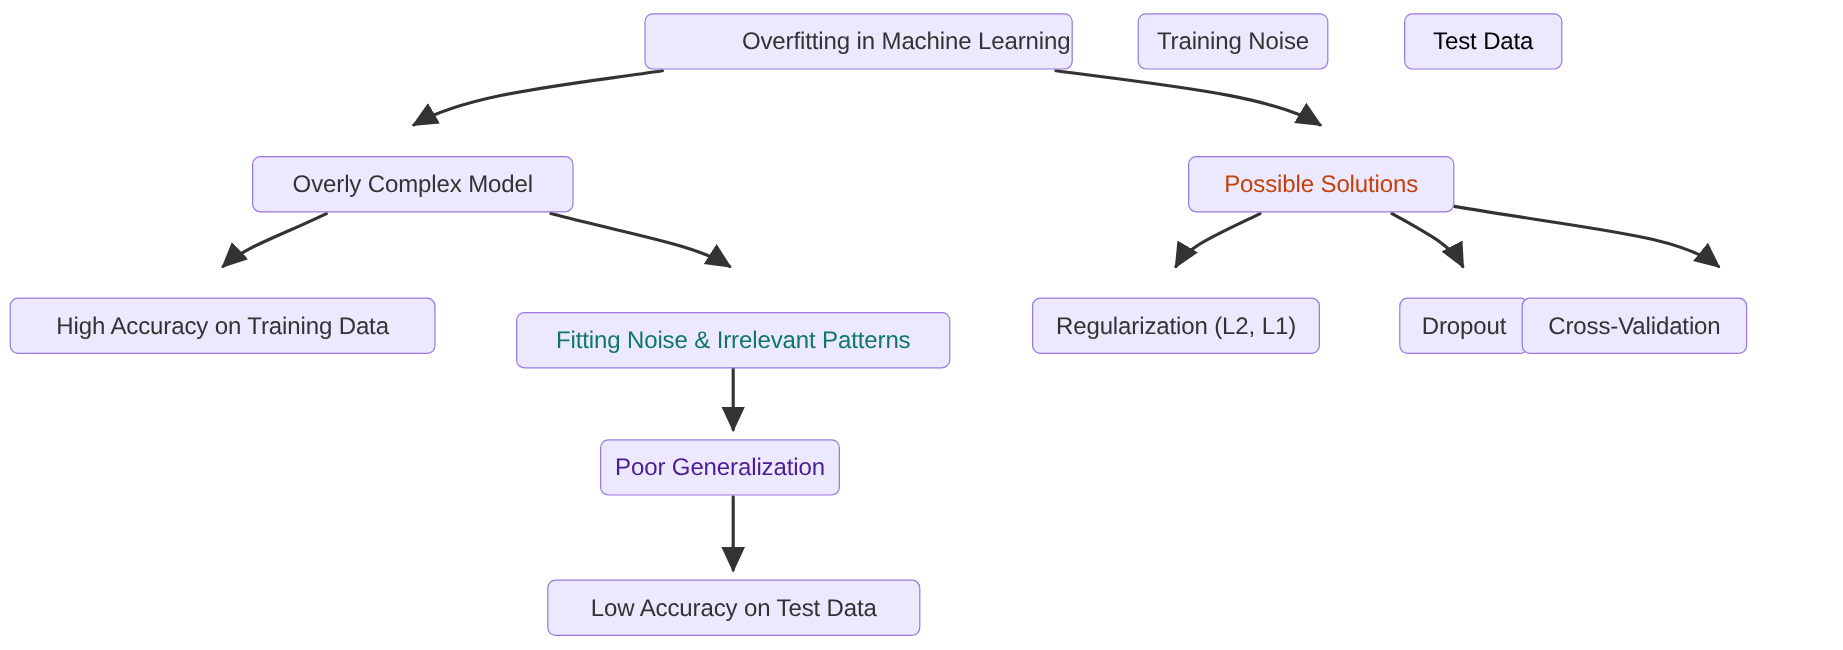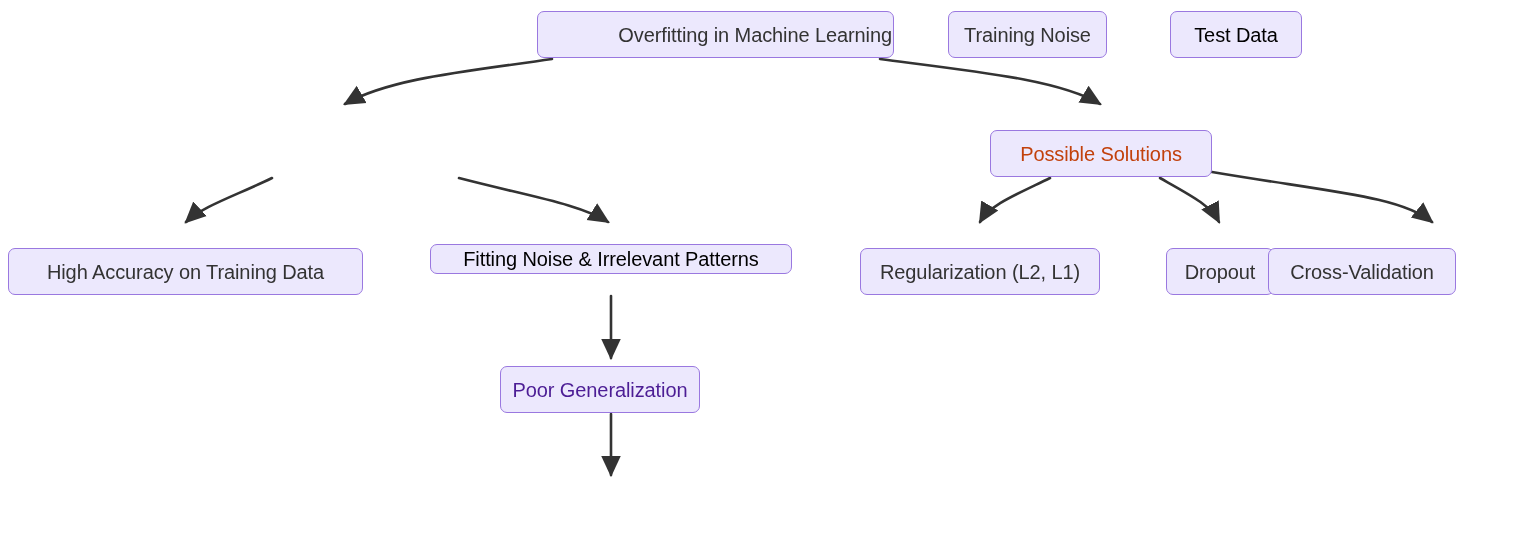--- a/index.html
+++ b/index.html
@@ -84,43 +84,49 @@
   </div>
 
   <div class="flow-node" style="left: 948px; top: 11px; width: 159px; height: 47px; background: rgb(236, 232, 253); border-color: rgb(154, 120, 224); color: rgb(51, 51, 51);">
     <span class="node-label">Training Noise</span>
   </div>
 
   <div class="flow-node" style="left: 1170px; top: 11px; width: 132px; height: 47px; background: rgb(236, 232, 253); border-color: rgb(154, 120, 224); color: #000000;">
     <span class="node-label">Test Data</span>
   </div>
 
+  <div class="flow-node" style="left: 210px; top: 130px; width: 268px; height: 47px; background: rgb(236, 232, 253); border-color: rgb(154, 120, 224); color: rgb(51, 51, 51);">
+    <span class="node-label">Overly Complex Model</span>
+  </div>
 
   <div class="flow-node" style="left: 990px; top: 130px; width: 222px; height: 47px; background: rgb(236, 232, 253); border-color: rgb(154, 120, 224); color: #c2410c;">
     <span class="node-label">Possible Solutions</span>
   </div>
 
   <div class="flow-node" style="left: 8px; top: 248px; width: 355px; height: 47px; background: rgb(236, 232, 253); border-color: rgb(154, 120, 224); color: rgb(51, 51, 51);">
     <span class="node-label">High Accuracy on Training Data</span>
   </div>
 
-  <div class="flow-node" style="left: 430px; top: 244px; width: 362px; height: 30px; background: rgb(236, 232, 253); border-color: rgb(154, 120, 224); color: #000000;">
+  <div class="flow-node" style="left: 430px; top: 260px; width: 362px; height: 47px; background: rgb(236, 232, 253); border-color: rgb(154, 120, 224); color: #0f766e;">
     <span class="node-label">Fitting Noise &amp; Irrelevant Patterns</span>
   </div>
 
   <div class="flow-node" style="left: 860px; top: 248px; width: 240px; height: 47px; background: rgb(236, 232, 253); border-color: rgb(154, 120, 224); color: rgb(51, 51, 51);">
     <span class="node-label">Regularization (L2, L1)</span>
   </div>
 
   <div class="flow-node" style="left: 1166px; top: 248px; width: 108px; height: 47px; background: rgb(236, 232, 253); border-color: rgb(154, 120, 224); color: rgb(51, 51, 51);">
     <span class="node-label">Dropout</span>
   </div>
 
   <div class="flow-node" style="left: 1268px; top: 248px; width: 188px; height: 47px; background: rgb(236, 232, 253); border-color: rgb(154, 120, 224); color: rgb(51, 51, 51);">
     <span class="node-label">Cross-Validation</span>
   </div>
 
   <div class="flow-node" style="left: 500px; top: 366px; width: 200px; height: 47px; background: rgb(236, 232, 253); border-color: rgb(154, 120, 224); color: #4c1d95;">
     <span class="node-label">Poor Generalization</span>
   </div>
 
+  <div class="flow-node" style="left: 456px; top: 483px; width: 311px; height: 47px; background: rgb(236, 232, 253); border-color: rgb(154, 120, 224); color: rgb(51, 51, 51);">
+    <span class="node-label">Low Accuracy on Test Data</span>
+  </div>
 
 </div>
 
 </body></html>

